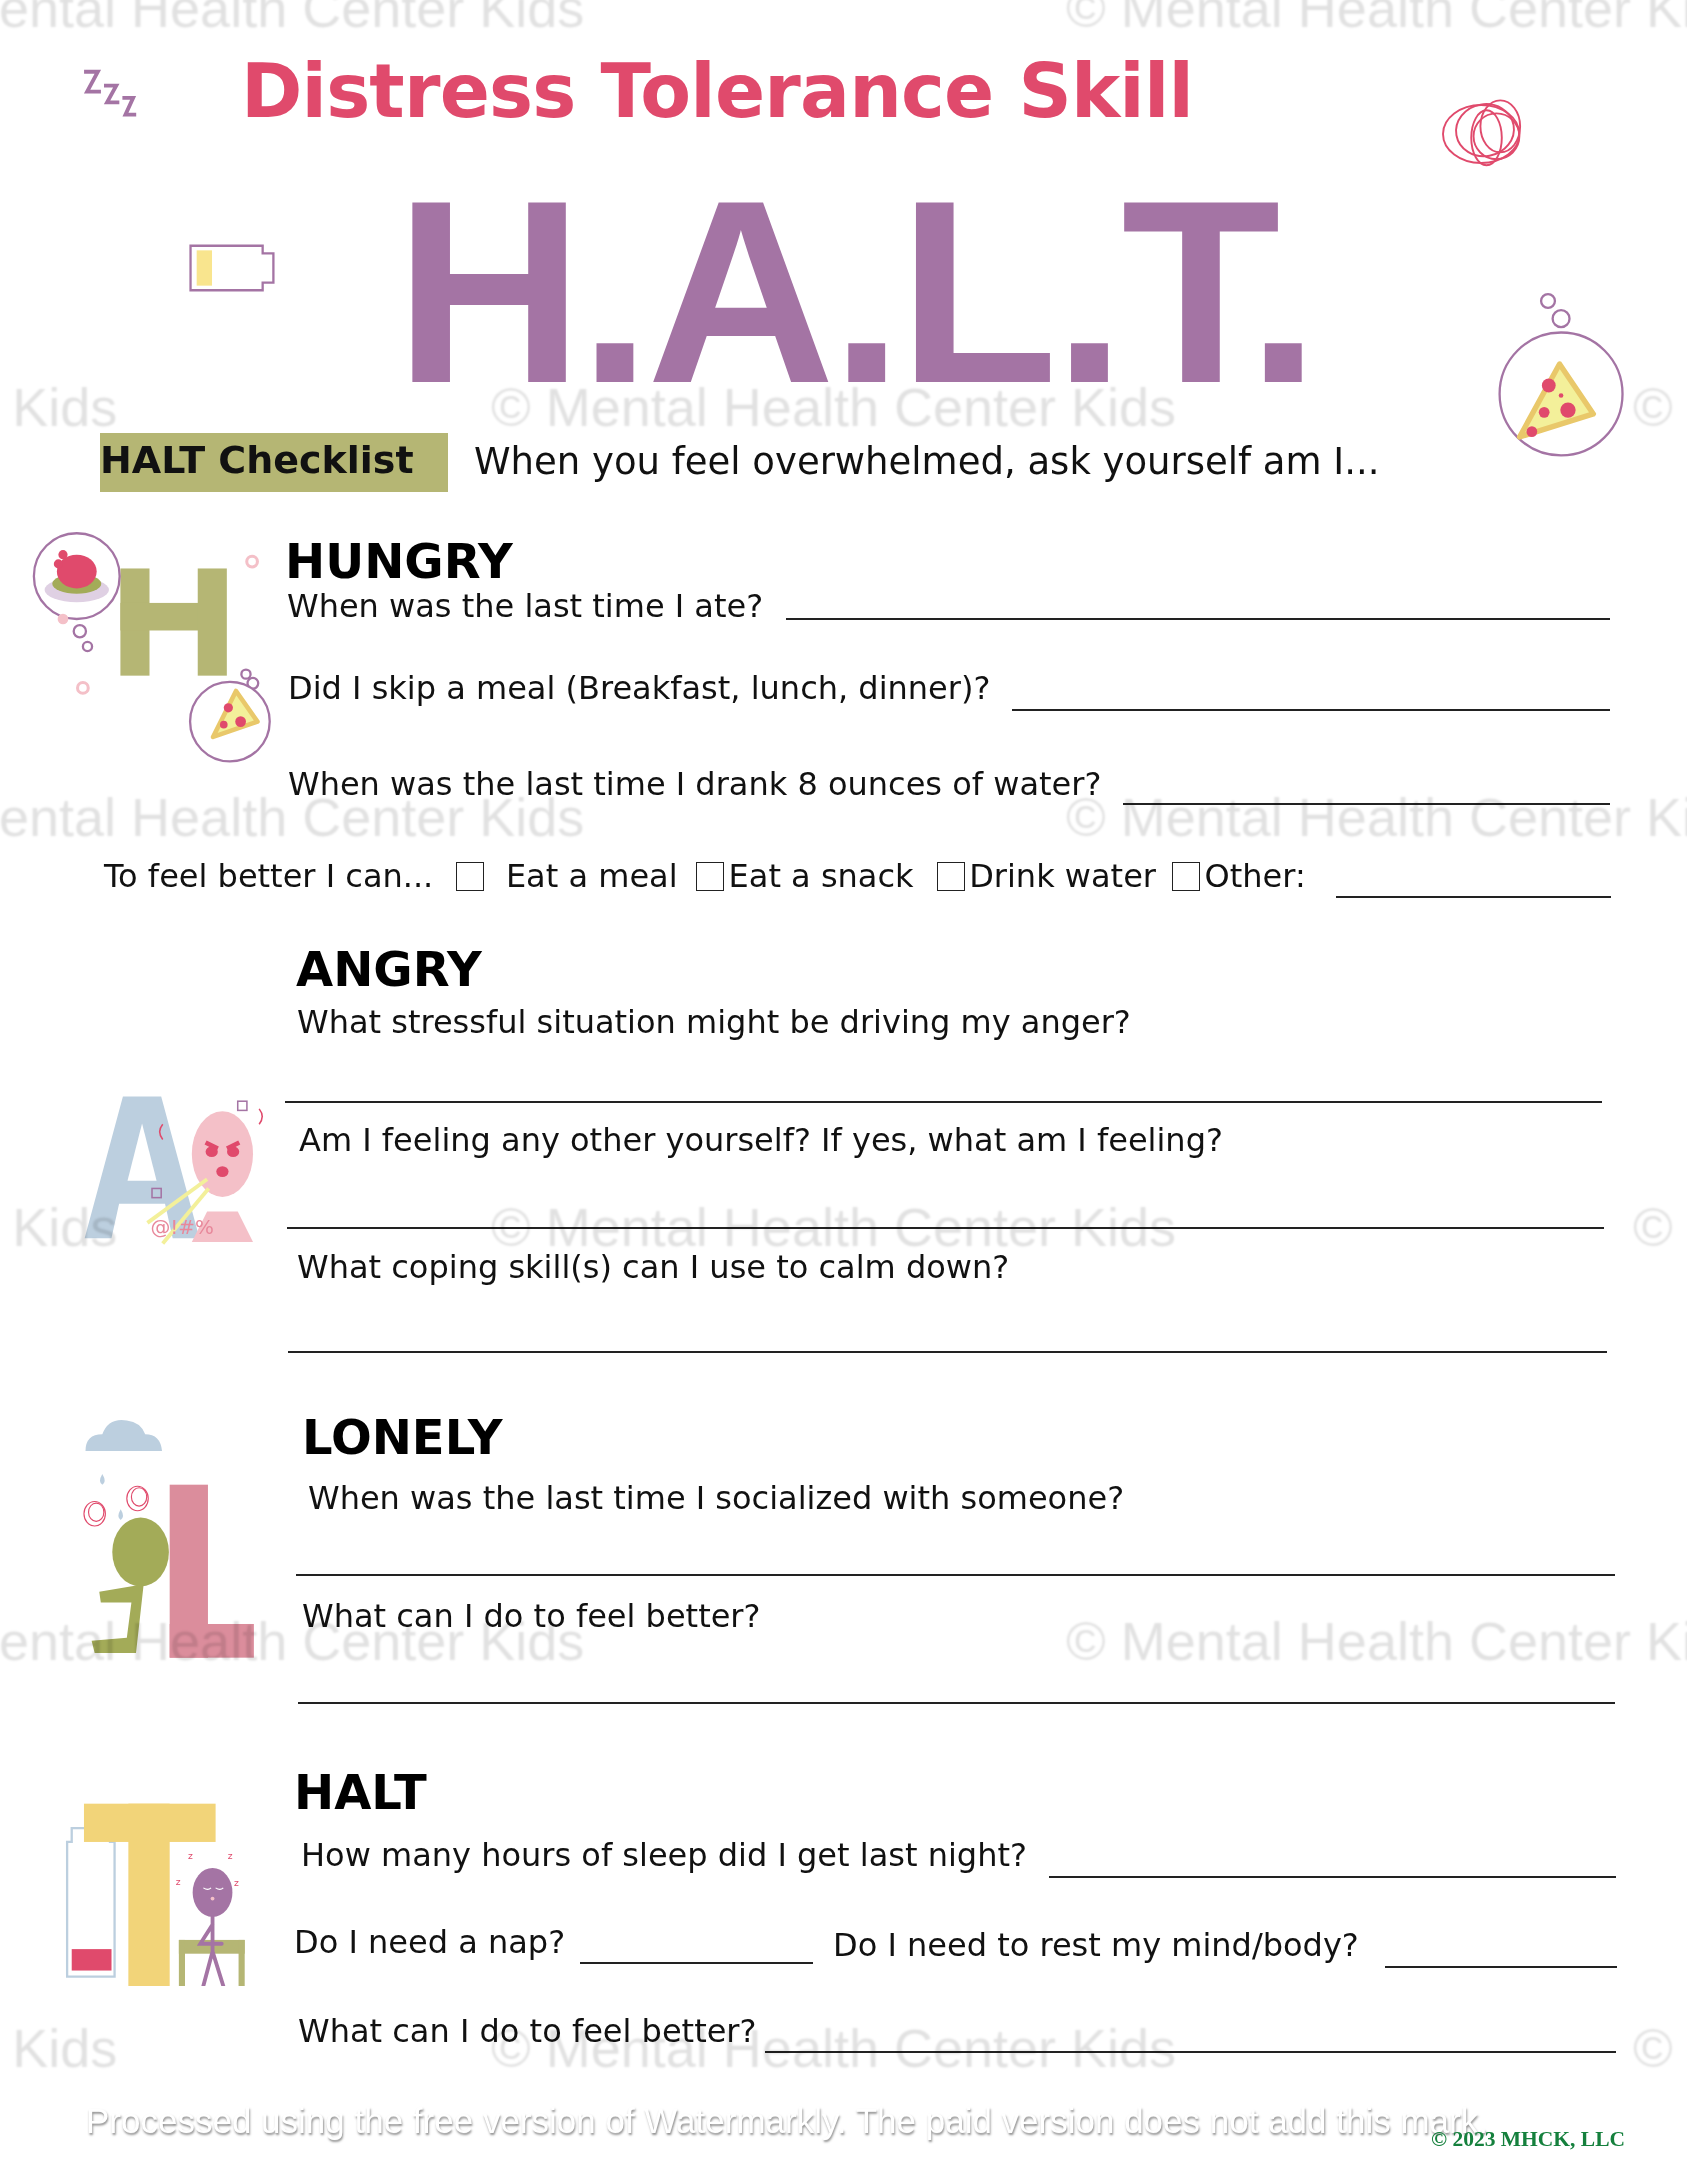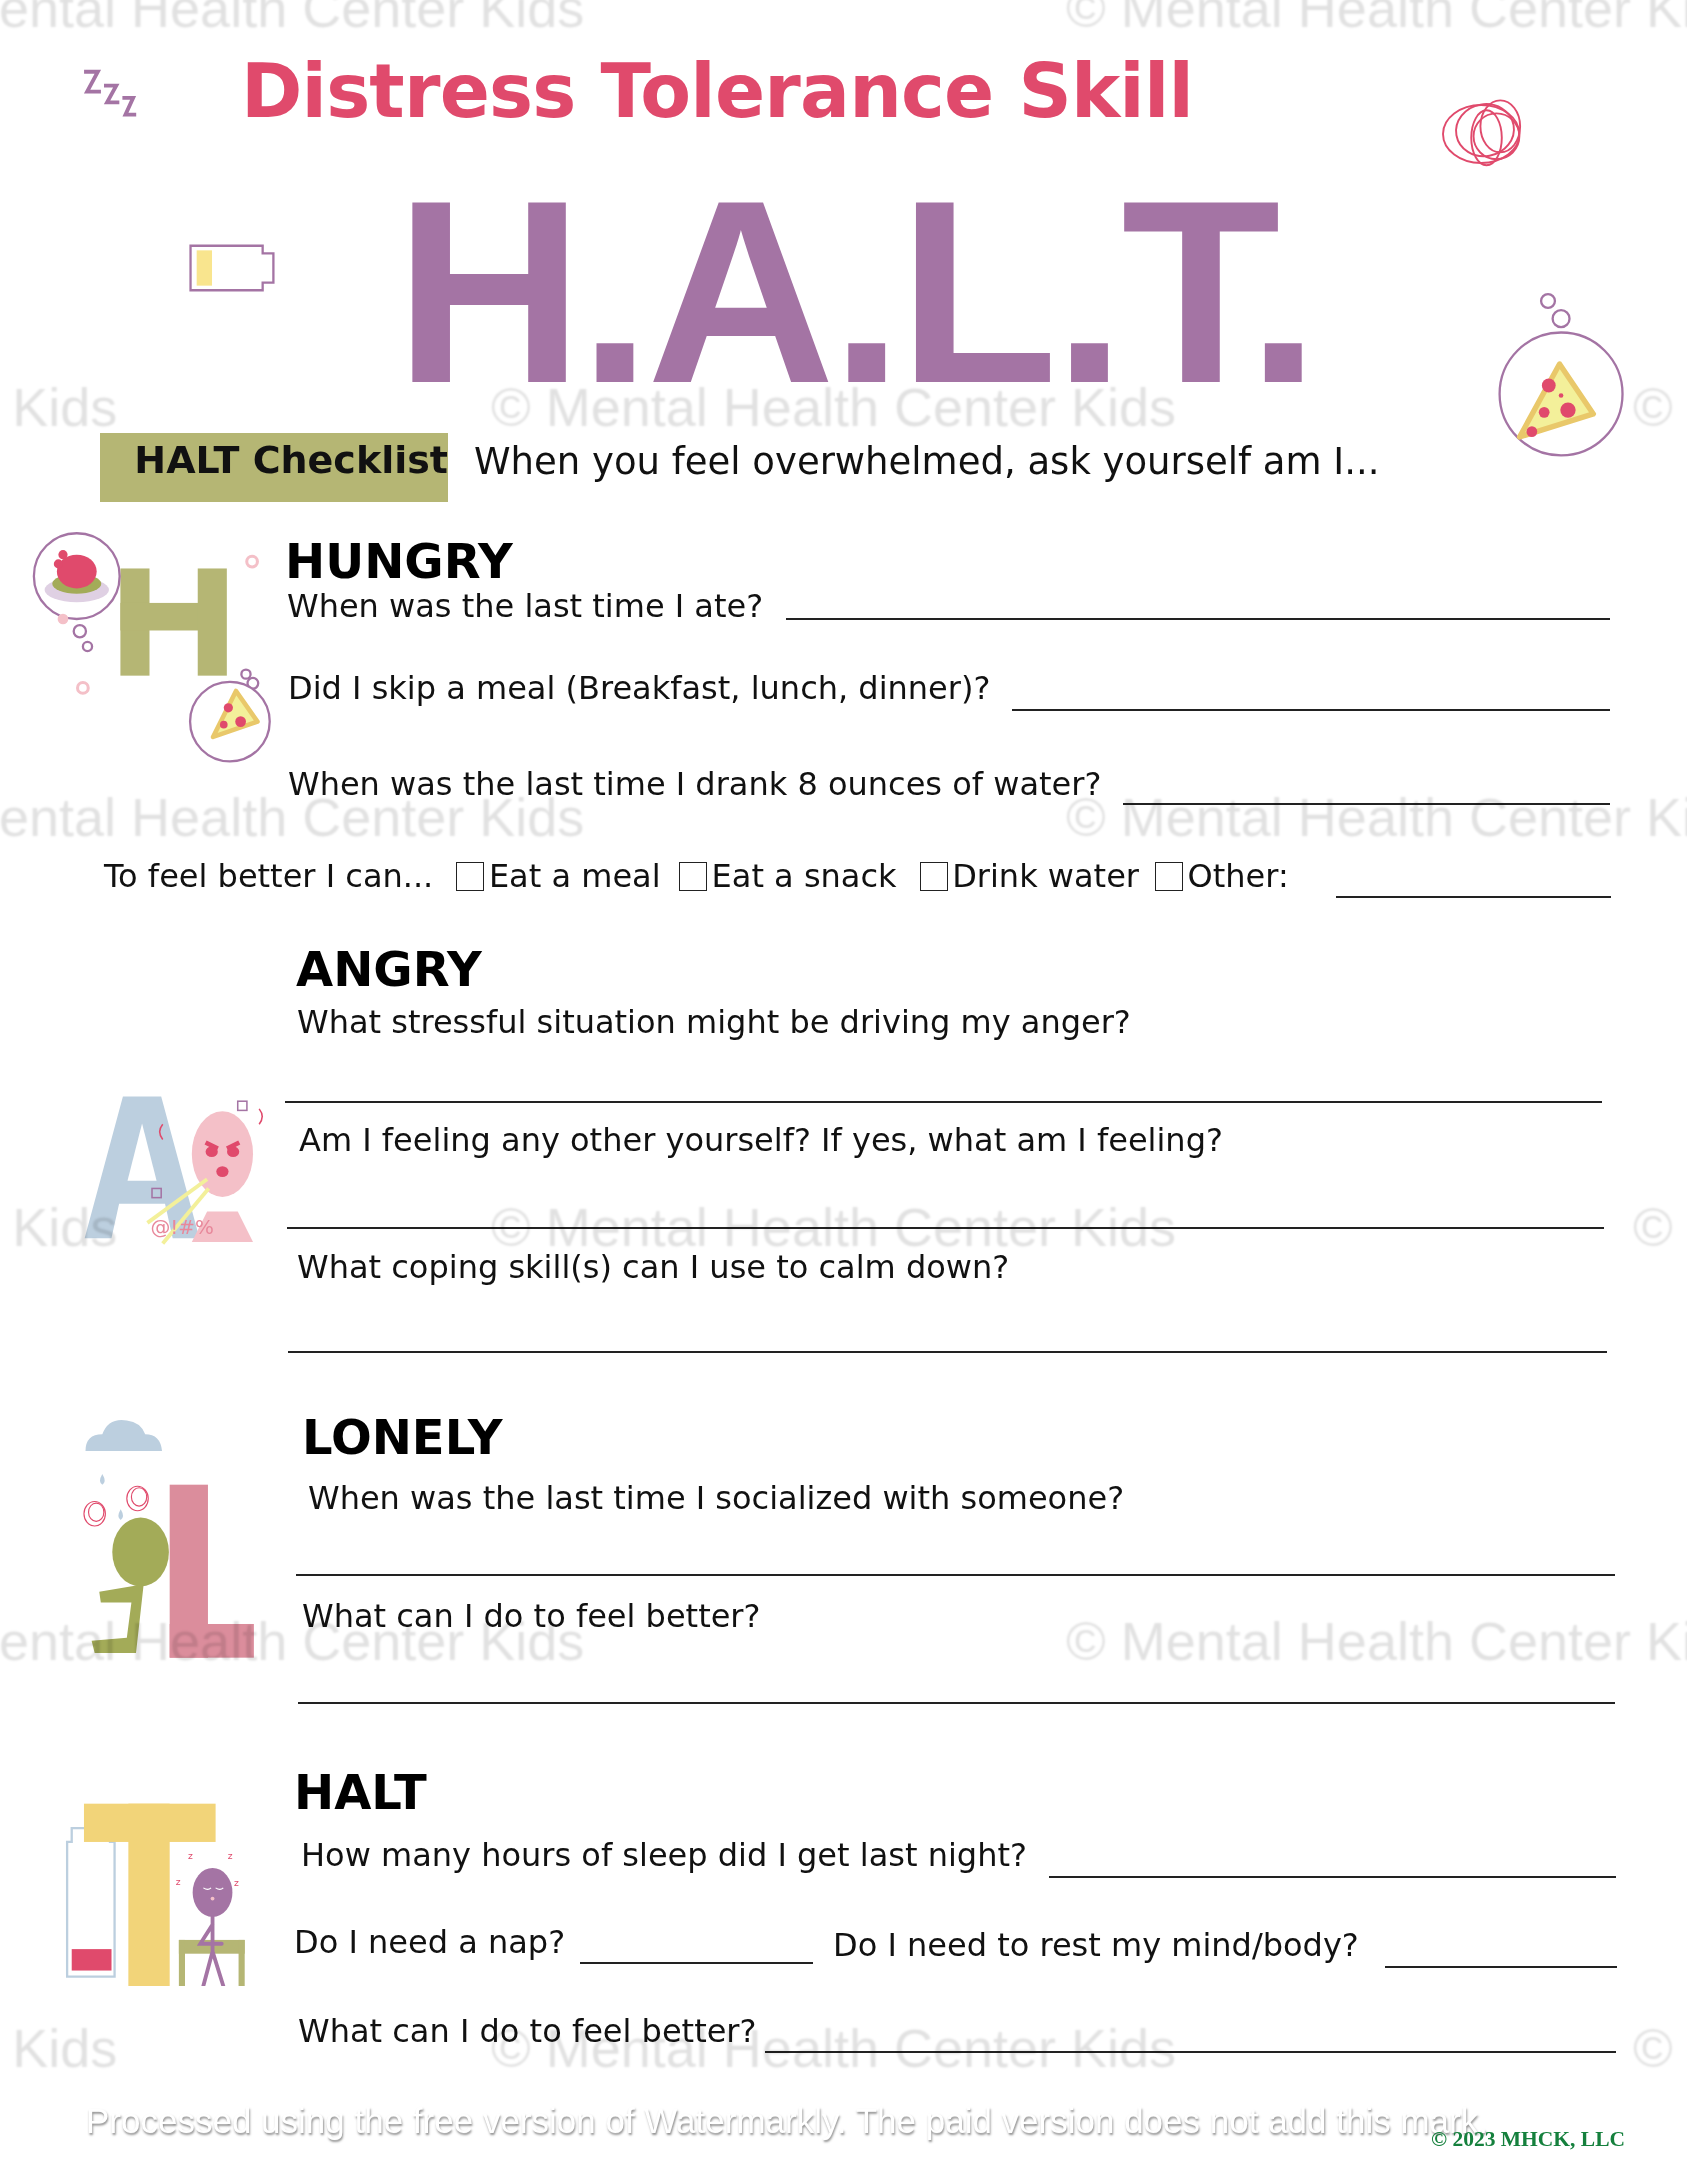--- a/index.html
+++ b/index.html
@@ -3,22 +3,22 @@
 <meta charset="utf-8">
 <style>
   html, body { margin:0; padding:0; background:#ffffff; }
   body { width:1687px; height:2183px; position:relative; overflow:hidden;
          font-family:"DejaVu Sans", sans-serif; color:#111; }
   .abs { position:absolute; }
   .title-sub { left:0; width:1434px; top:54px; text-align:center; color:#e04a6c;
                font-family:"DejaVu Sans", sans-serif; font-weight:bold; font-size:74px; letter-spacing:-0.8px; line-height:1; }
   .title-main { left:0; width:1710px; top:161px; text-align:center; color:#a474a4;
                 font-family:"Liberation Sans", sans-serif; font-weight:bold; font-size:261px; letter-spacing:-4.6px; line-height:1; }
-  .checklist-badge { left:100px; top:433px; width:348px; height:69px; background:#b5b674;
-                     font-weight:bold; font-size:38px; line-height:55px; text-align:right; color:#111; }
+  .checklist-badge { left:100px; top:433px; width:348px; height:59px; background:#b5b674;
+                     font-weight:bold; font-size:38px; line-height:55px; text-align:left; color:#111; }
   .intro { left:474px; top:437px; font-size:37px; line-height:49px; color:#111; }
   .heading { font-family:"DejaVu Sans", sans-serif; font-weight:bold; font-size:48px; line-height:1; color:#000; }
   .q { font-size:32px; line-height:1.2; color:#111; white-space:nowrap; }
   .line { border-bottom:2.3px solid #222; height:0; }
   .cb { width:28px; height:29px; border:1.9px solid #222; box-sizing:border-box; display:inline-block; vertical-align:-4.6px; margin-right:4.6px; }
   .opt { display:inline-flex; align-items:center; font-size:32px; }
   .wm { color:rgba(255,255,255,0.0); font-size:54px; font-family:"Liberation Sans", sans-serif;
         text-shadow:0 0 2.3px rgba(0,0,0,0.12); white-space:nowrap; }
   .wm-note { color:#fff; font-size:35px; font-family:"Liberation Sans", sans-serif;
              text-shadow:0.8px 1.5px 2.3px rgba(0,0,0,0.45); white-space:nowrap; }
@@ -112,21 +112,21 @@
 <div class="abs line" style="left:786px;top:618px;width:824px;"></div>
 
 <div class="abs q" style="left:288px;top:669px;">Did I skip a meal (Breakfast, lunch, dinner)?</div>
 <div class="abs line" style="left:1012px;top:709px;width:598px;"></div>
 
 <div class="abs q" style="left:288px;top:765px;">When was the last time I drank 8 ounces of water?</div>
 <div class="abs line" style="left:1123px;top:803px;width:487px;"></div>
 
 <div class="abs" style="left:104px;top:857px;white-space:nowrap;display:flex;align-items:center;">
   <span class="q" style="margin-right:23px;">To feel better I can...</span>
-  <span class="opt" style="margin-right:18.4px;">
+  <span class="opt" style="margin-right:18.4px;gap:17px;">
       <span class="cb"></span>
       <span>Eat a meal</span>
     </span>
   <span class="opt" style="margin-right:23px;">
       <span class="cb"></span>
       <span>Eat a snack</span>
     </span>
   <span class="opt" style="margin-right:16px;">
       <span class="cb"></span>
       <span>Drink water</span>

